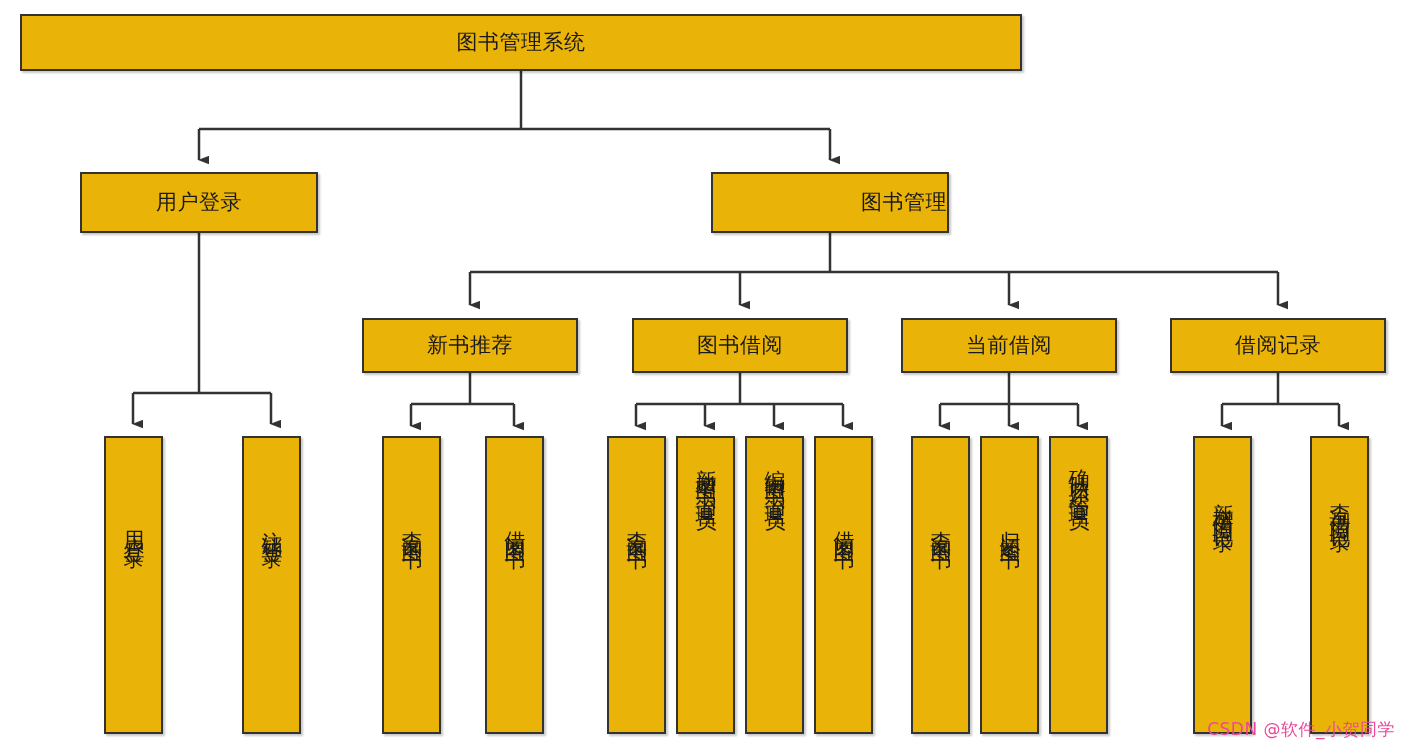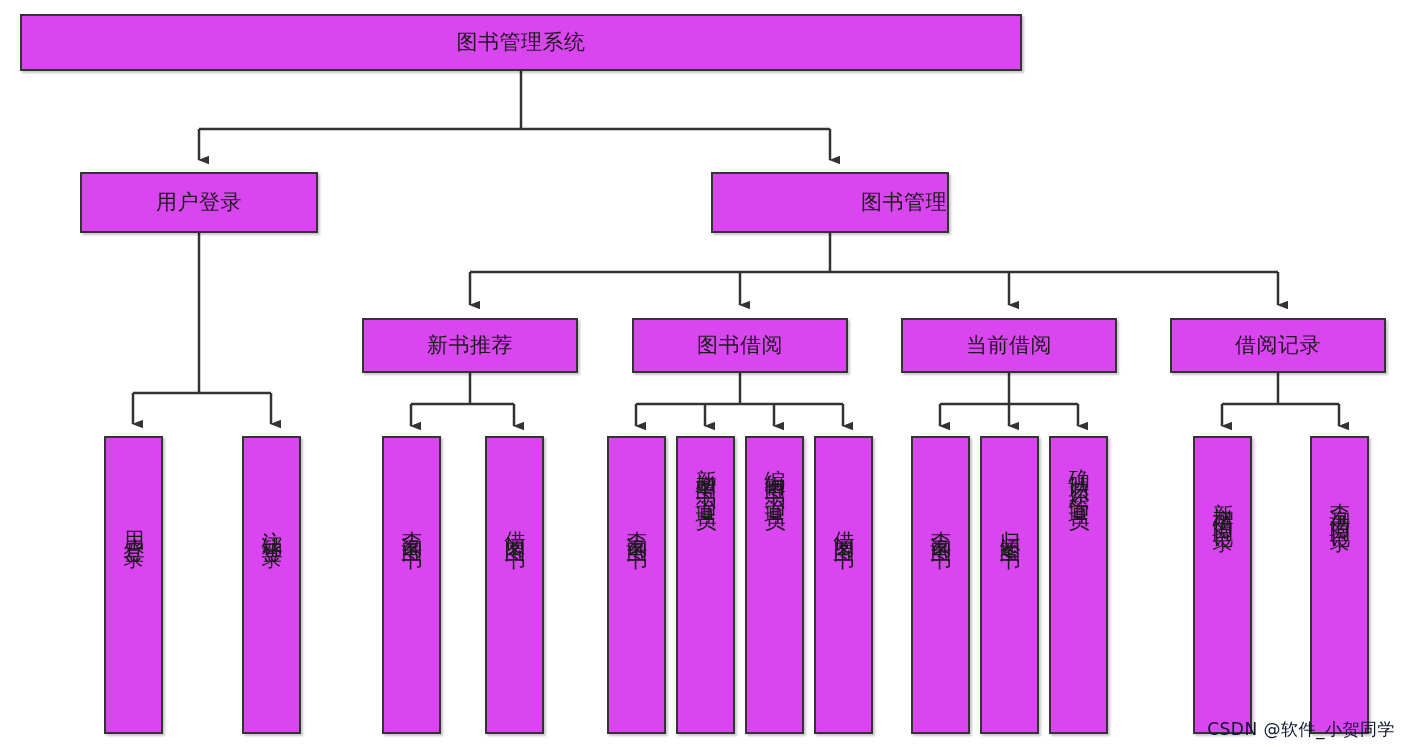--- a/index.html
+++ b/index.html
@@ -23,21 +23,21 @@
   svg.diagram-canvas {
     position: absolute;
     left: 0;
     top: 0;
     width: 1405px;
     height: 747px;
   }
   .node-box {
     position: absolute;
     box-sizing: border-box;
-    background: #d946ef;
+    background: #eab308;
     border: 2.5px solid #333333;
     box-shadow: 2px 2px 2px rgba(0,0,0,0.22);
     display: flex;
     align-items: center;
     justify-content: center;
   }
   .node-label {
     color: #1a1a1a;
     font-size: 21px;
     line-height: 1.22;
@@ -65,21 +65,21 @@
     margin-top: 10px;
   }
   .node-box.vertical.midish .node-label {
     margin-top: 44px;
   }
   .watermark {
     position: absolute;
     right: 10px;
     bottom: 6px;
     font-size: 17px;
-    color: #0f172a;
+    color: #ec4899;
     letter-spacing: 0.5px;
     white-space: nowrap;
     pointer-events: none;
   }
 </style>
 </head>
 <body>
 
 <div id="diagram-root">
 

